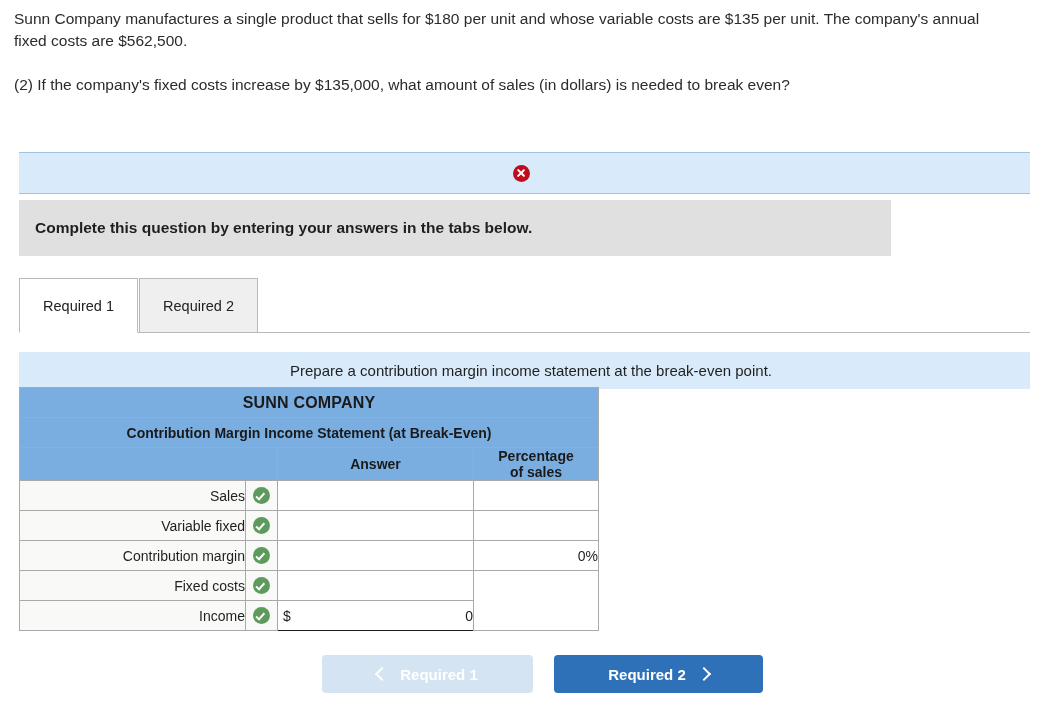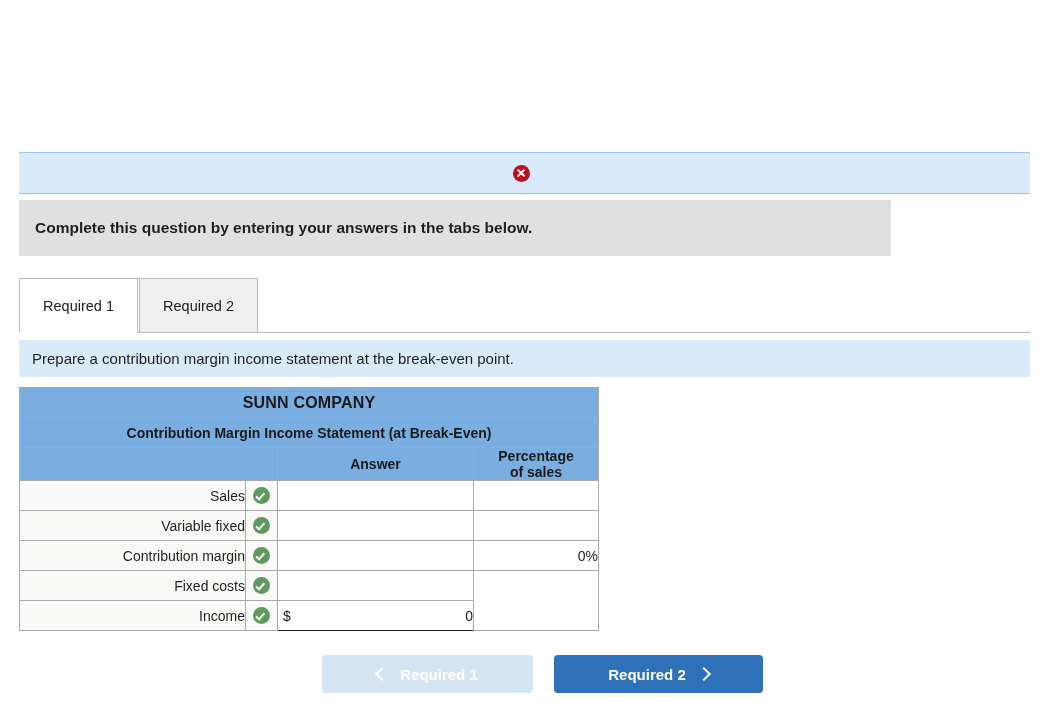--- a/index.html
+++ b/index.html
@@ -131,28 +131,29 @@
     border-bottom: 1px solid #ffffff;
     z-index: 3;
   }
   #tab-required-1 { left: 0px;   width: 119px; }
   #tab-required-2 { left: 120px; width: 119px; }
 
   
   #task-prompt-bar {
     position: absolute;
     left: 19px;
-    top: 340px;
+    top: 352px;
     width: 1011px;
     height: 37px;
     background: #d9ebfa;
     box-sizing: border-box;
     display: flex;
     align-items: center;
     padding-left: 13px;
+    justify-content: center;
   }
   #task-prompt-text {
     font-size: 15px;
     color: #1f1f1f;
   }
 
   
   #statement-table {
     position: absolute;
     left: 19px;
@@ -296,21 +297,23 @@
     border: solid #ffffff;
     border-width: 0 2.2px 2.2px 0;
   }
   .chev.left  { transform: rotate(135deg); }
   .chev.right { transform: rotate(-45deg); }
 </style>
 </head>
 <body>
 
 <div id="problem-statement">
+  <p>Sunn Company manufactures a single product that sells for $180 per unit and whose variable costs are $135 per unit. The company's annual fixed costs are $562,500.</p>
   <div class="q-gap"></div>
+  <p>(2) If the company's fixed costs increase by $135,000, what amount of sales (in dollars) is needed to break even?</p>
 </div>
 
 <div id="answer-status-banner">
   <span class="status-x-icon"></span>
 </div>
 
 <div id="complete-instruction-bar">
   <span id="complete-instruction-text">Complete this question by entering your answers in the tabs below.</span>
 </div>
 

